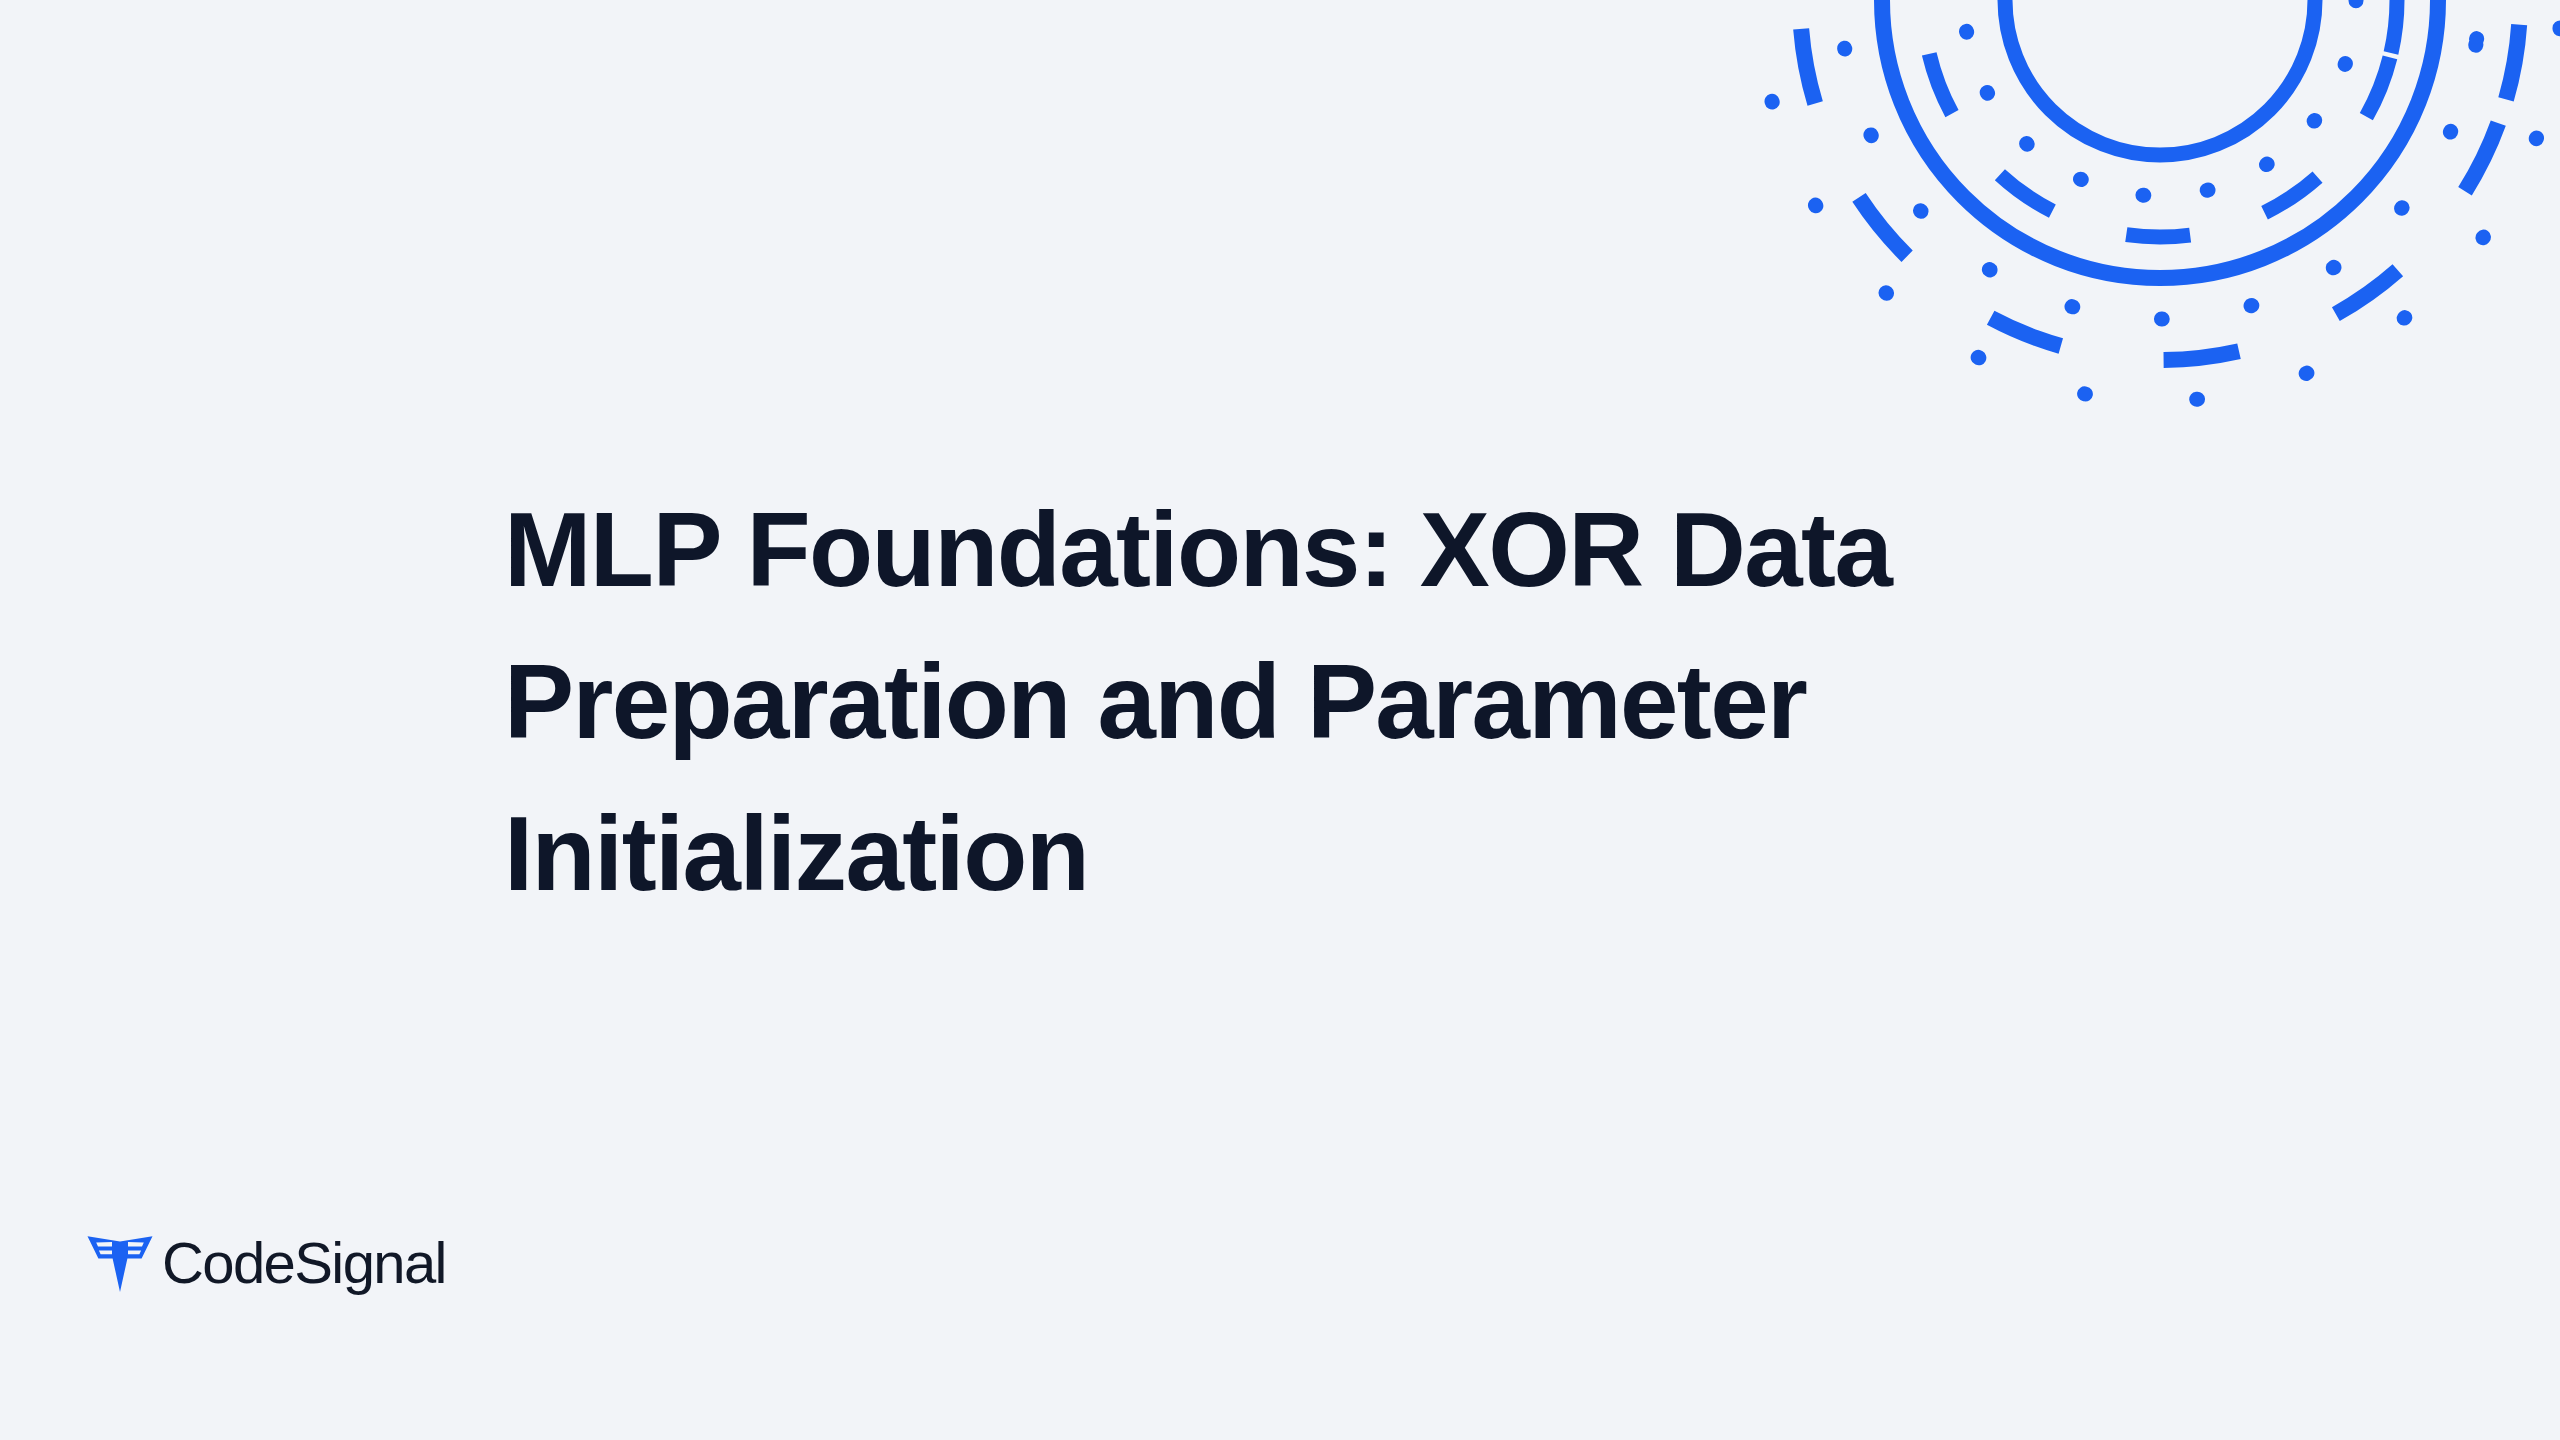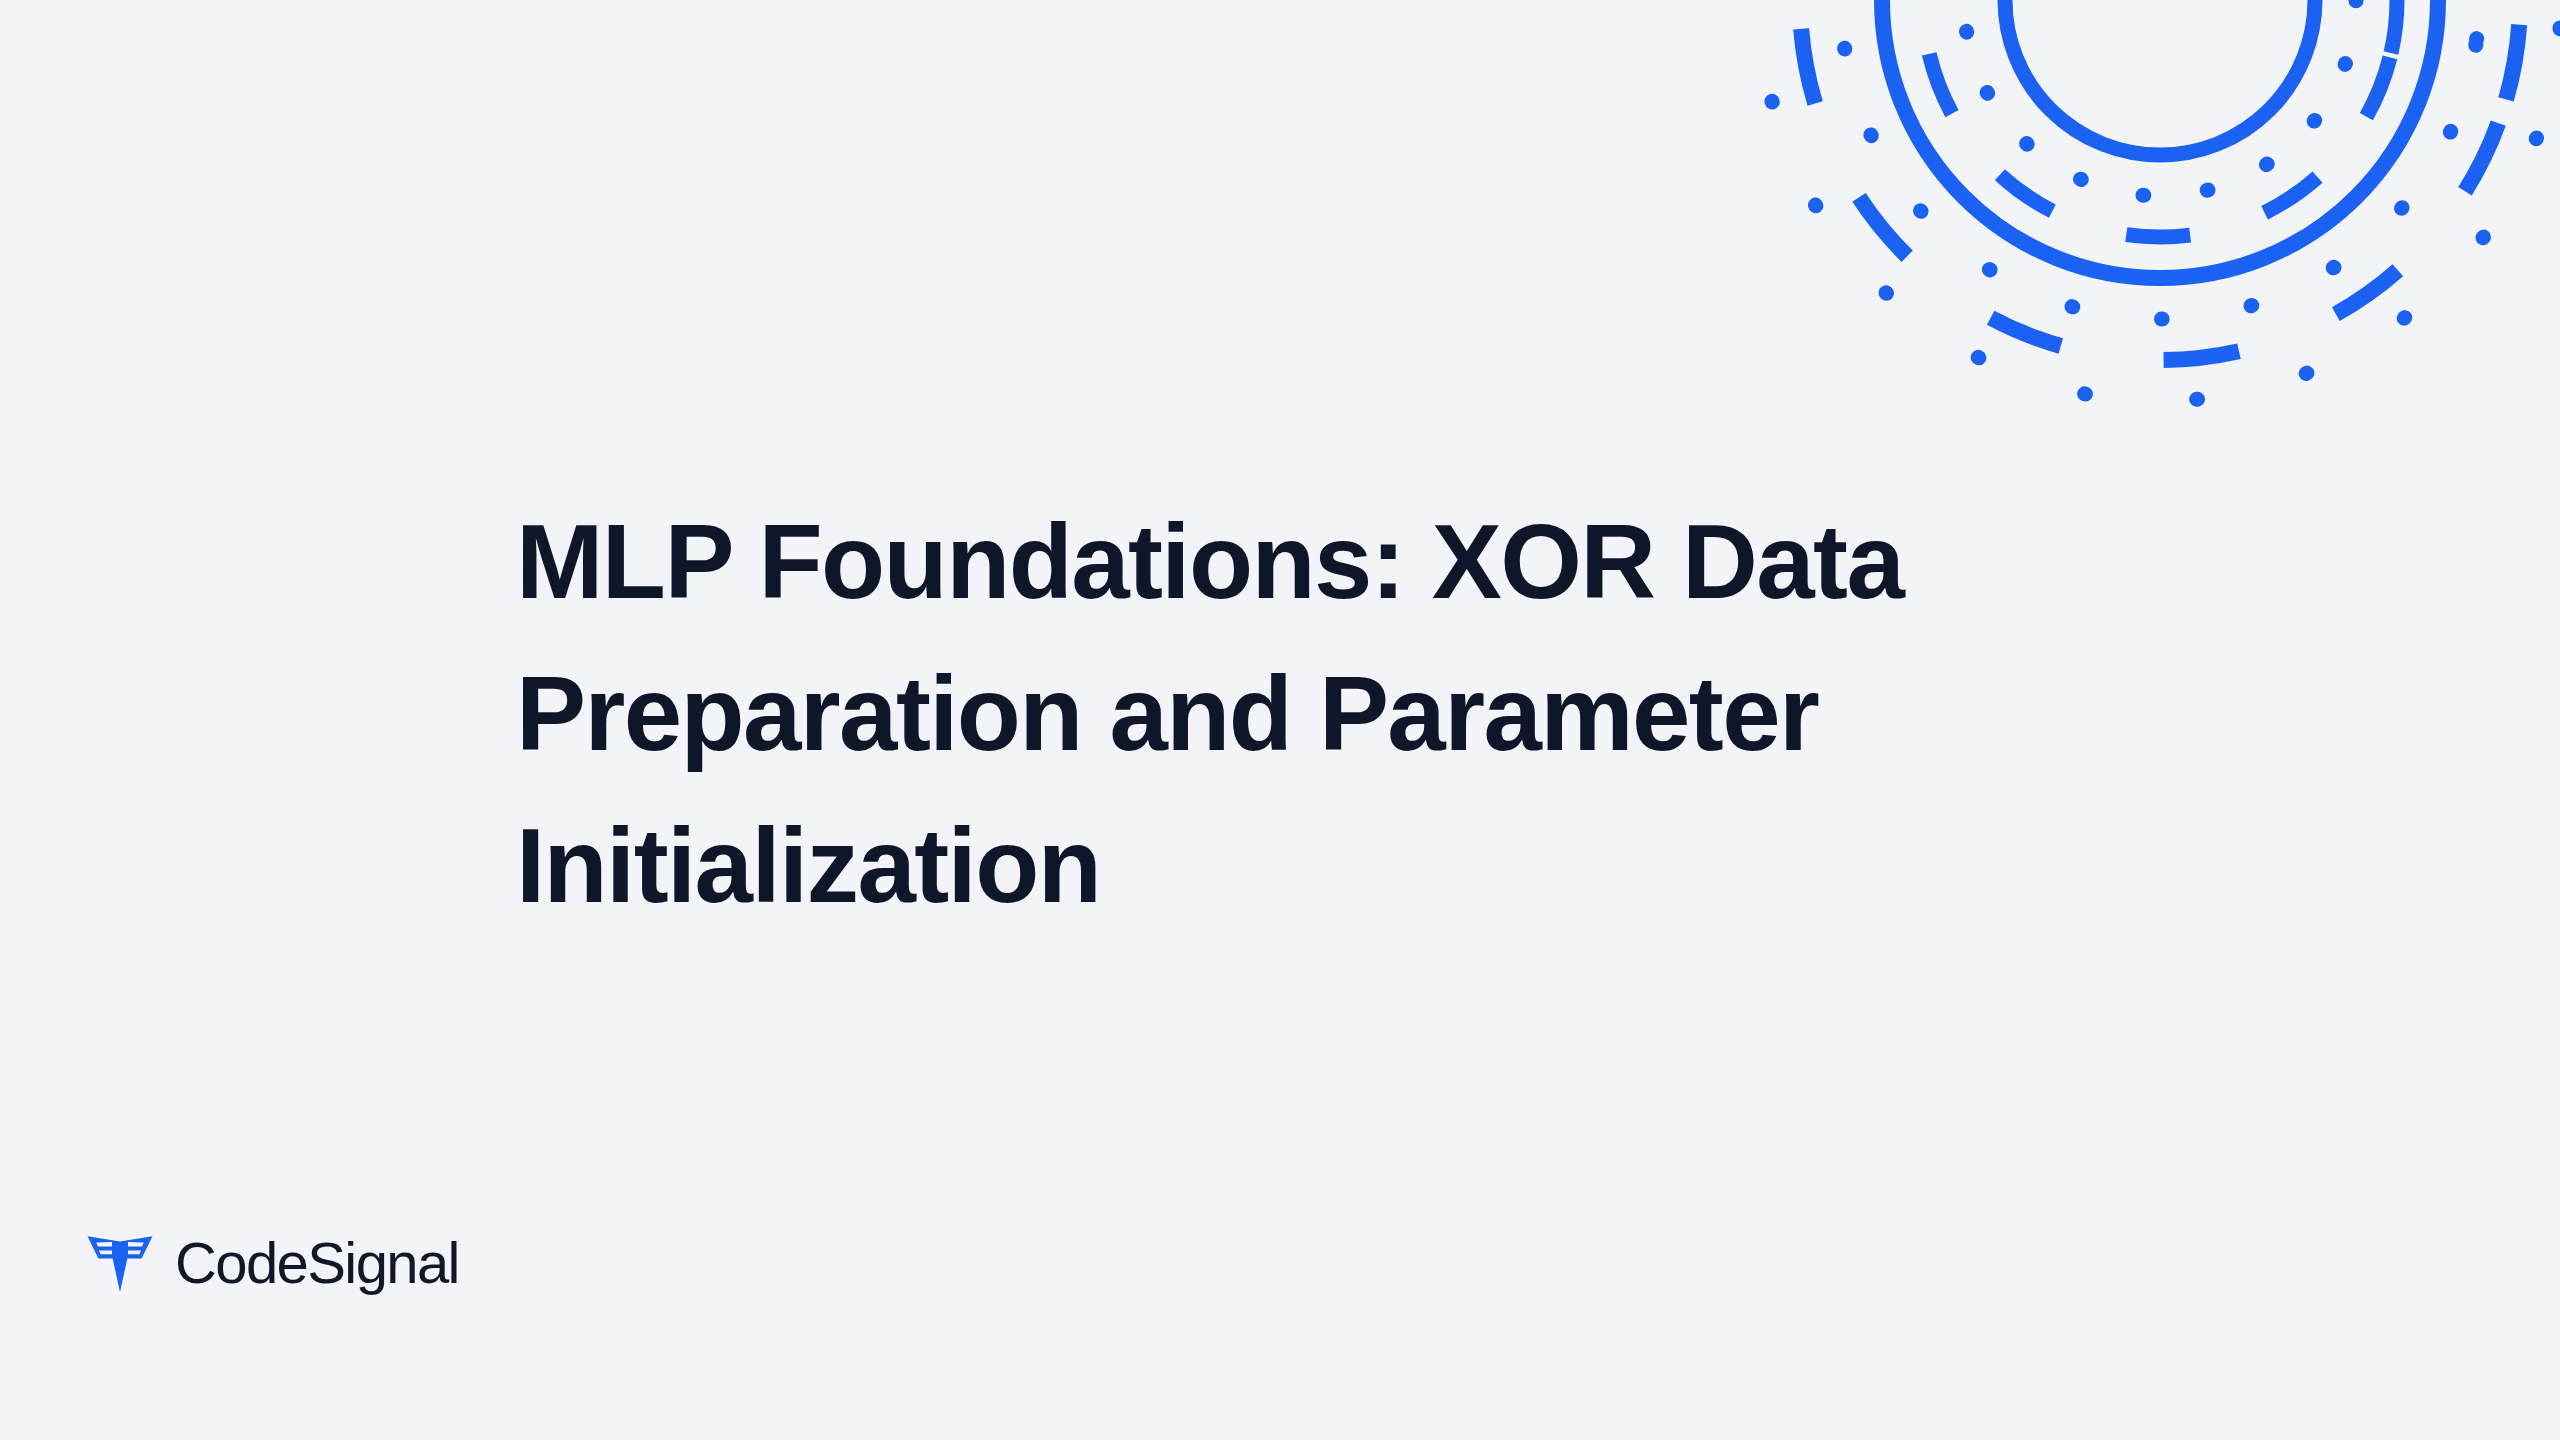--- a/index.html
+++ b/index.html
@@ -41,38 +41,38 @@
   }
 
   
   .title-block {
     position: absolute;
     left: 500px;
     top: 470px;
     width: 1640px;
   }
   .slide-title {
-    margin: 16px;
+    margin: 4px;
     font-family: "Liberation Sans", sans-serif;
     font-size: 105px;
     line-height: 152px;
     font-weight: 700;
     letter-spacing: -1.6px;
     color: #0E1629;
     white-space: pre-line;
   }
 
   
   .brand {
     position: absolute;
     left: 86px;
     top: 1232px;
     display: flex;
     align-items: center;
-    gap: 21px;
+    gap: 8px;
   }
   .brand-mark {
     width: 68px;
     height: 62px;
     display: block;
     flex: 0 0 auto;
   }
   .brand-mark svg {
     display: block;
     width: 100%;

